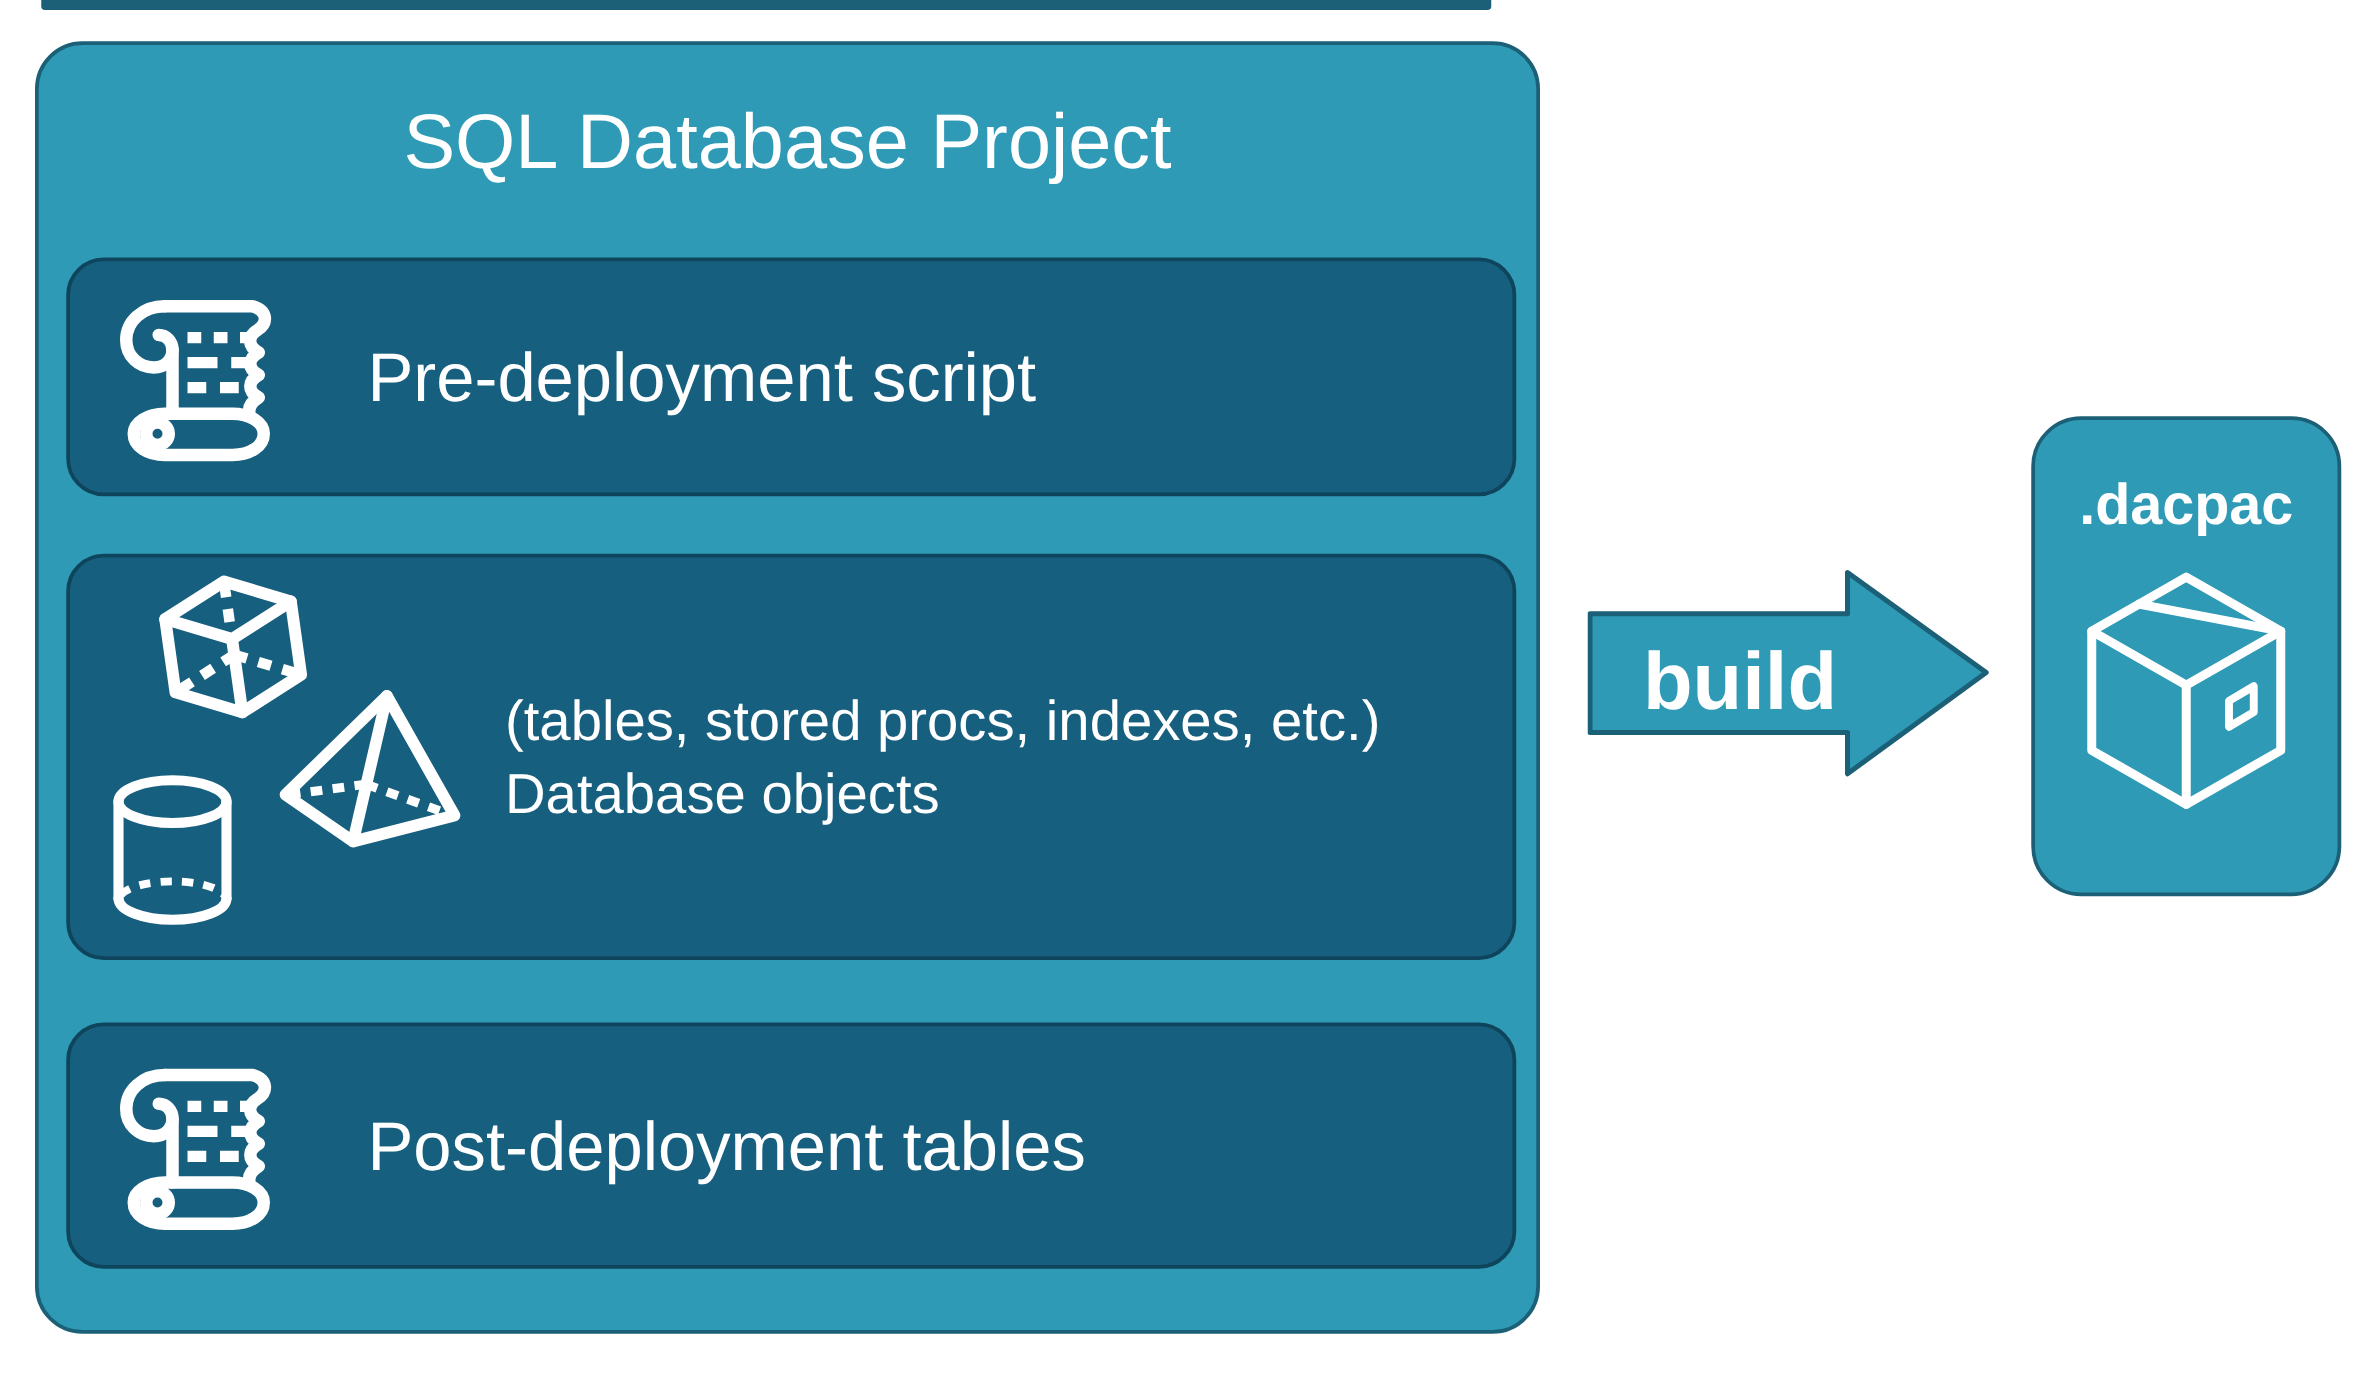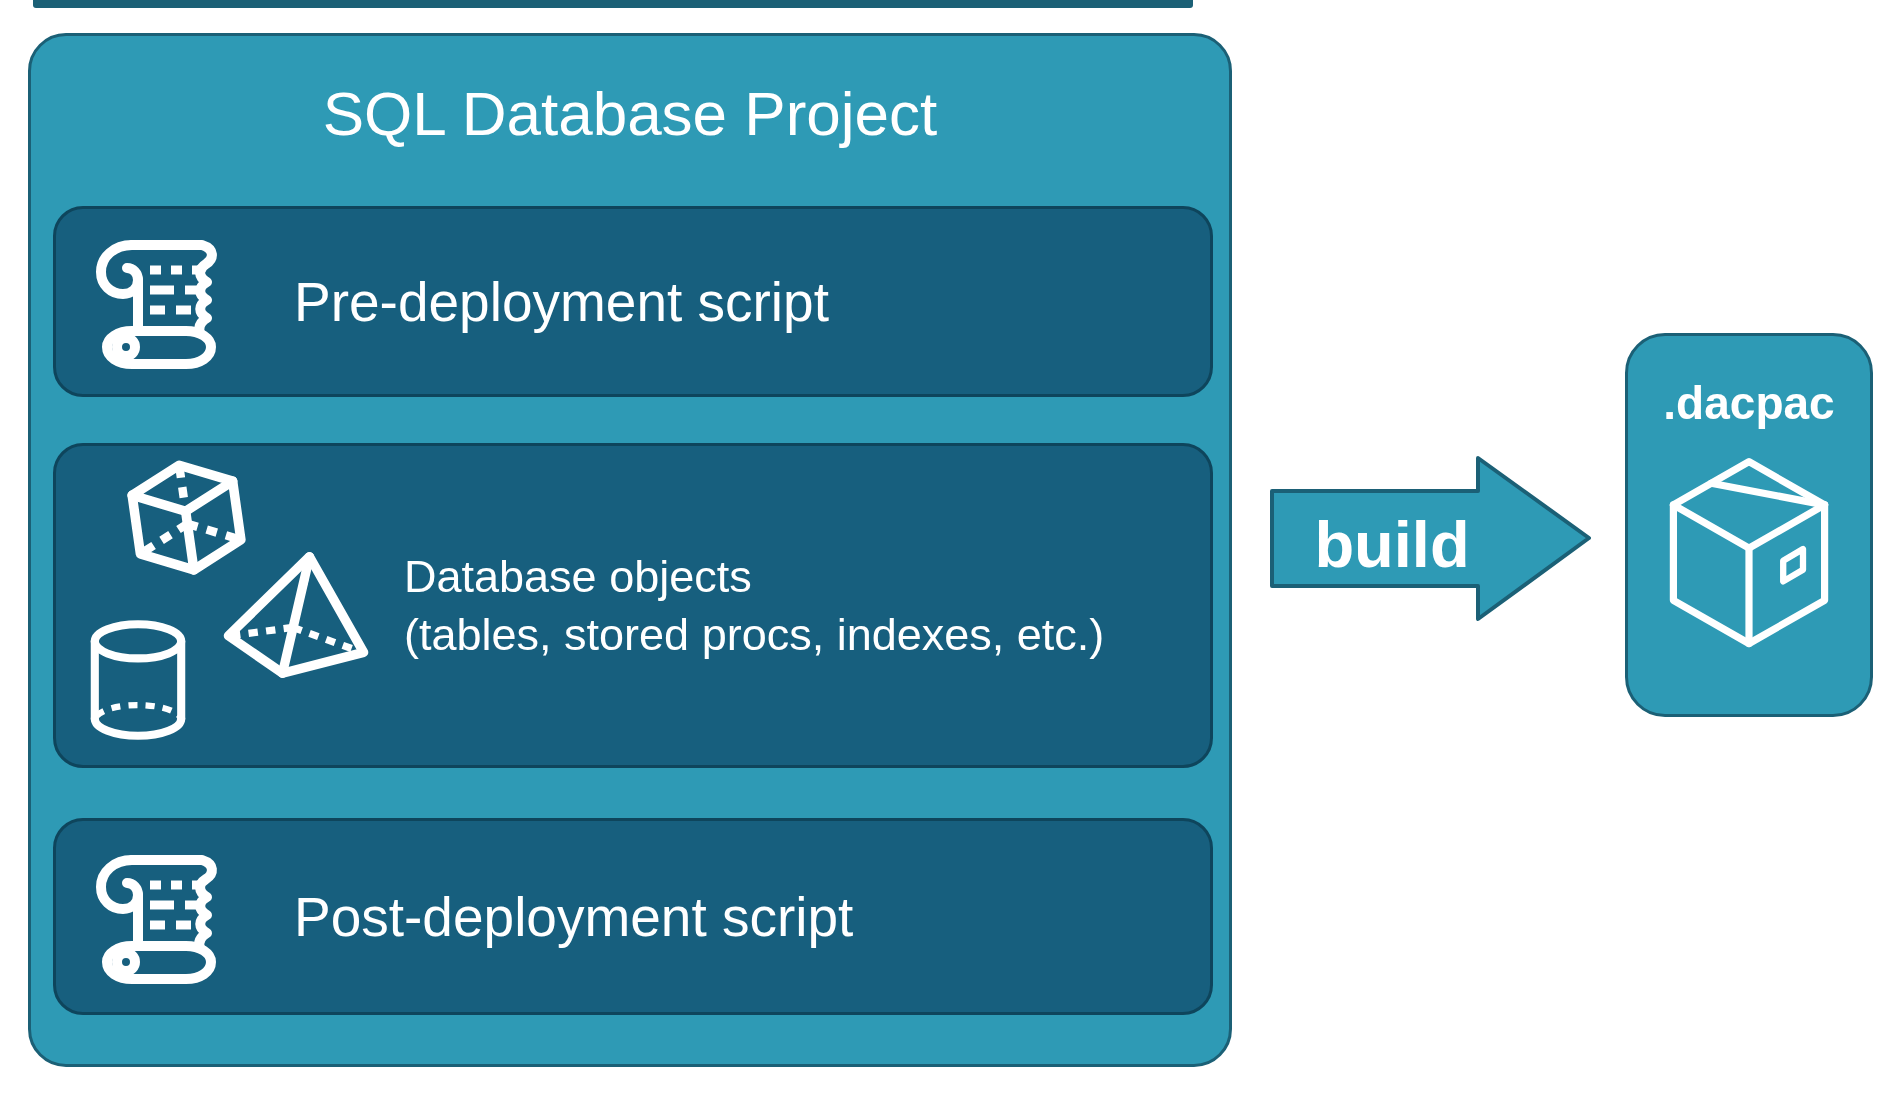--- a/index.html
+++ b/index.html
@@ -124,43 +124,43 @@
               <ellipse cx="60" cy="27" rx="48" ry="19"></ellipse>
               <path d="M12 27 V113"></path>
               <path d="M108 27 V113"></path>
               <path d="M12 113 A48 19 0 0 0 108 113"></path>
             </g>
             <path d="M14 110 A48 17 0 0 1 106 110" fill="none" stroke="currentColor" stroke-width="7" stroke-dasharray="10 9"></path>
           </svg>
         </span>
       </div>
       <div class="objects-label">
+        <div>(tables, stored procs, indexes, etc.)</div>
         <div>Database objects</div>
-        <div>(tables, stored procs, indexes, etc.)</div>
       </div>
     </div>
 
     <div class="inner-box box-post">
       <span class="scroll-wrap">
         <svg class="icon-svg" viewBox="0 0 150 140" aria-hidden="true">
           <g fill="none" stroke="currentColor" stroke-width="10" stroke-linecap="round" stroke-linejoin="round">
             <path d="M46 13 C28 13 15 25 15 40 C15 53 25 62 37 62 C46 62 52 56 52 48 C52 41 47 36 41 36"></path>
             <path d="M46 13 H116 C129 17 128 27 120 32 C112 37 112 45 121 50 C112 55 112 63 121 68 C112 73 112 81 121 86 C114 90 112 95 114 101"></path>
             <path d="M52 48 V99"></path>
             <path d="M46 99 H100 C114 99 125 106 125 115 C125 125 114 132 100 132 H46 C32 132 21 125 21 115 C21 106 32 99 46 99 Z"></path>
             <circle cx="40" cy="115" r="9"></circle>
           </g>
           <g stroke="currentColor" stroke-width="9" fill="none">
             <path d="M64 38 H112" stroke-dasharray="11 10"></path>
             <path d="M64 58 H116" stroke-dasharray="24 11"></path>
             <path d="M64 78 H110" stroke-dasharray="15 11"></path>
           </g>
         </svg>
       </span>
-      <span class="inner-label">Post-deployment script</span>
+      <span class="inner-label">Post-deployment tables</span>
     </div>
 
   </div>
 
   <div class="arrow-wrap">
     <svg viewBox="0 0 323 167" aria-hidden="true">
       <polygon points="2,36 208,36 208,3 319,83 208,164 208,131 2,131" fill="var(--teal)" stroke="var(--teal-border)" stroke-width="4" stroke-linejoin="round"></polygon>
     </svg>
   </div>
   <div class="arrow-label">build</div>

